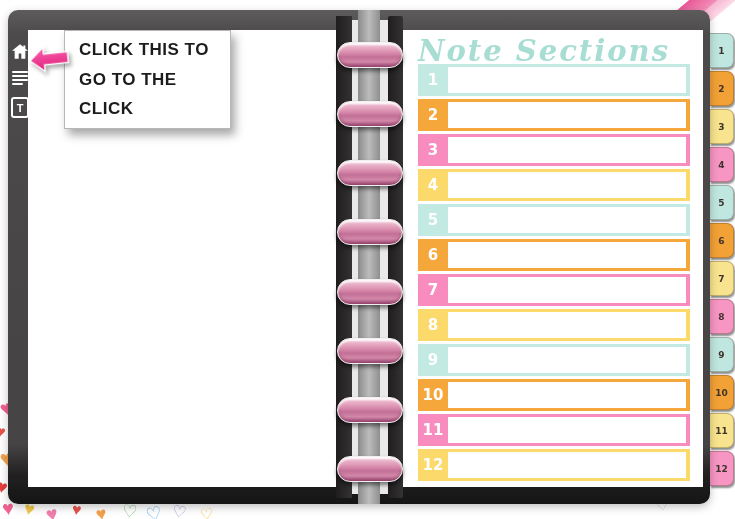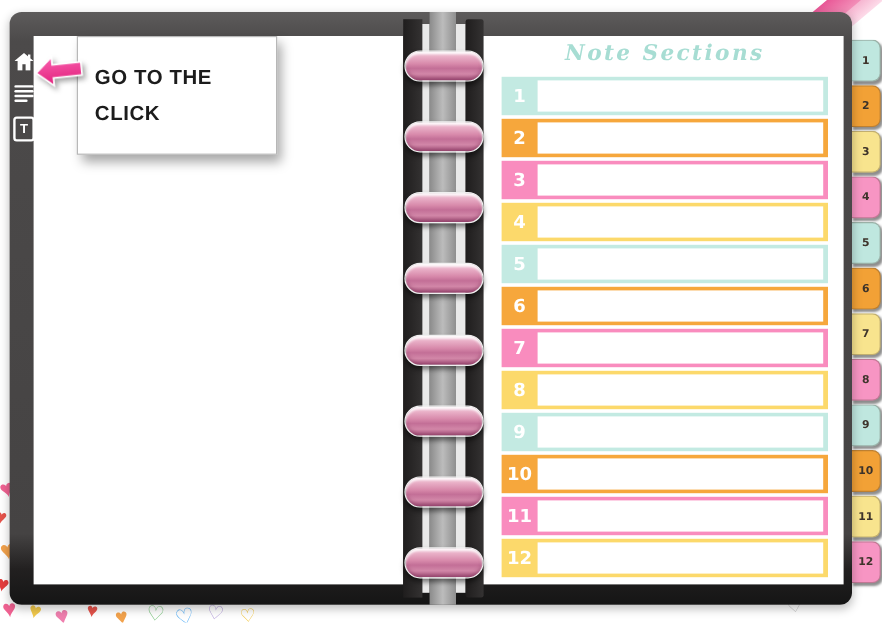--- a/index.html
+++ b/index.html
@@ -56,22 +56,22 @@
   
   .arrow-wrap{position:absolute;left:21px;top:34px;width:40px;height:30px;z-index:8;
      transform:rotate(-6deg);filter:drop-shadow(2px 3px 2px rgba(0,0,0,.35));}
   .note-box{position:absolute;left:56px;top:20px;width:167px;height:99px;background:#ffffff;
      border:1px solid #b7b7b7;box-shadow:4px 6px 9px rgba(0,0,0,.35);z-index:7;
      display:flex;flex-direction:column;justify-content:center;padding-left:14px;box-sizing:border-box;}
   .note-box .line{font-weight:bold;font-size:17px;letter-spacing:.5px;color:#1c1c1c;line-height:1.75;
      font-family:"Liberation Sans", sans-serif;}
 
   
-  .np-title{position:absolute;left:15px;top:4px;width:272px;text-align:center;
-     font-family:"DejaVu Serif", serif;font-style:italic;font-size:18px;letter-spacing:2px;
+  .np-title{position:absolute;left:15px;top:4px;width:272px;text-align:left;
+     font-family:"DejaVu Serif", serif;font-style:italic;font-size:29px;letter-spacing:2px;
      color:#a7ddd3;font-weight:bold;}
   .rows{position:absolute;left:15px;top:34px;width:272px;display:flex;flex-direction:column;gap:3px;}
   .note-row{position:relative;height:32px;flex:0 0 32px;}
   .row-num{position:absolute;left:0;top:0;width:30px;height:32px;display:flex;align-items:center;
      justify-content:center;color:#ffffff;font-weight:bold;font-size:15px;
      font-family:"DejaVu Sans", sans-serif;}
   .row-field{position:absolute;left:30px;top:3px;right:4px;bottom:3px;background:#ffffff;cursor:text;}
 
   
   .tabs{position:absolute;left:710px;top:33px;width:24px;display:flex;flex-direction:column;gap:3px;z-index:1;}
@@ -175,20 +175,21 @@
         <defs>
           <linearGradient id="apink" x1="0" y1="0" x2="0" y2="1">
             <stop offset="0" stop-color="#f95fae"></stop>
             <stop offset="1" stop-color="#e11f7b"></stop>
           </linearGradient>
         </defs>
         <path d="M1 15 L15 3 L15 9.5 L39 9.5 L39 20.5 L15 20.5 L15 27 Z" fill="url(#apink)" stroke="#ffffff" stroke-width="1.4"></path>
       </svg>
     </div>
     <div class="note-box">
+      <div class="line">CLICK THIS TO</div>
       <div class="line">GO TO THE CLICK</div>
     </div>
 
     <div class="edge-dark edge-left"></div>
     <div class="sliver sliver-a"></div>
     <div class="spine-strip"></div>
     <div class="sliver sliver-b"></div>
     <div class="edge-dark edge-right"></div>
 
     <div class="page right-page">

